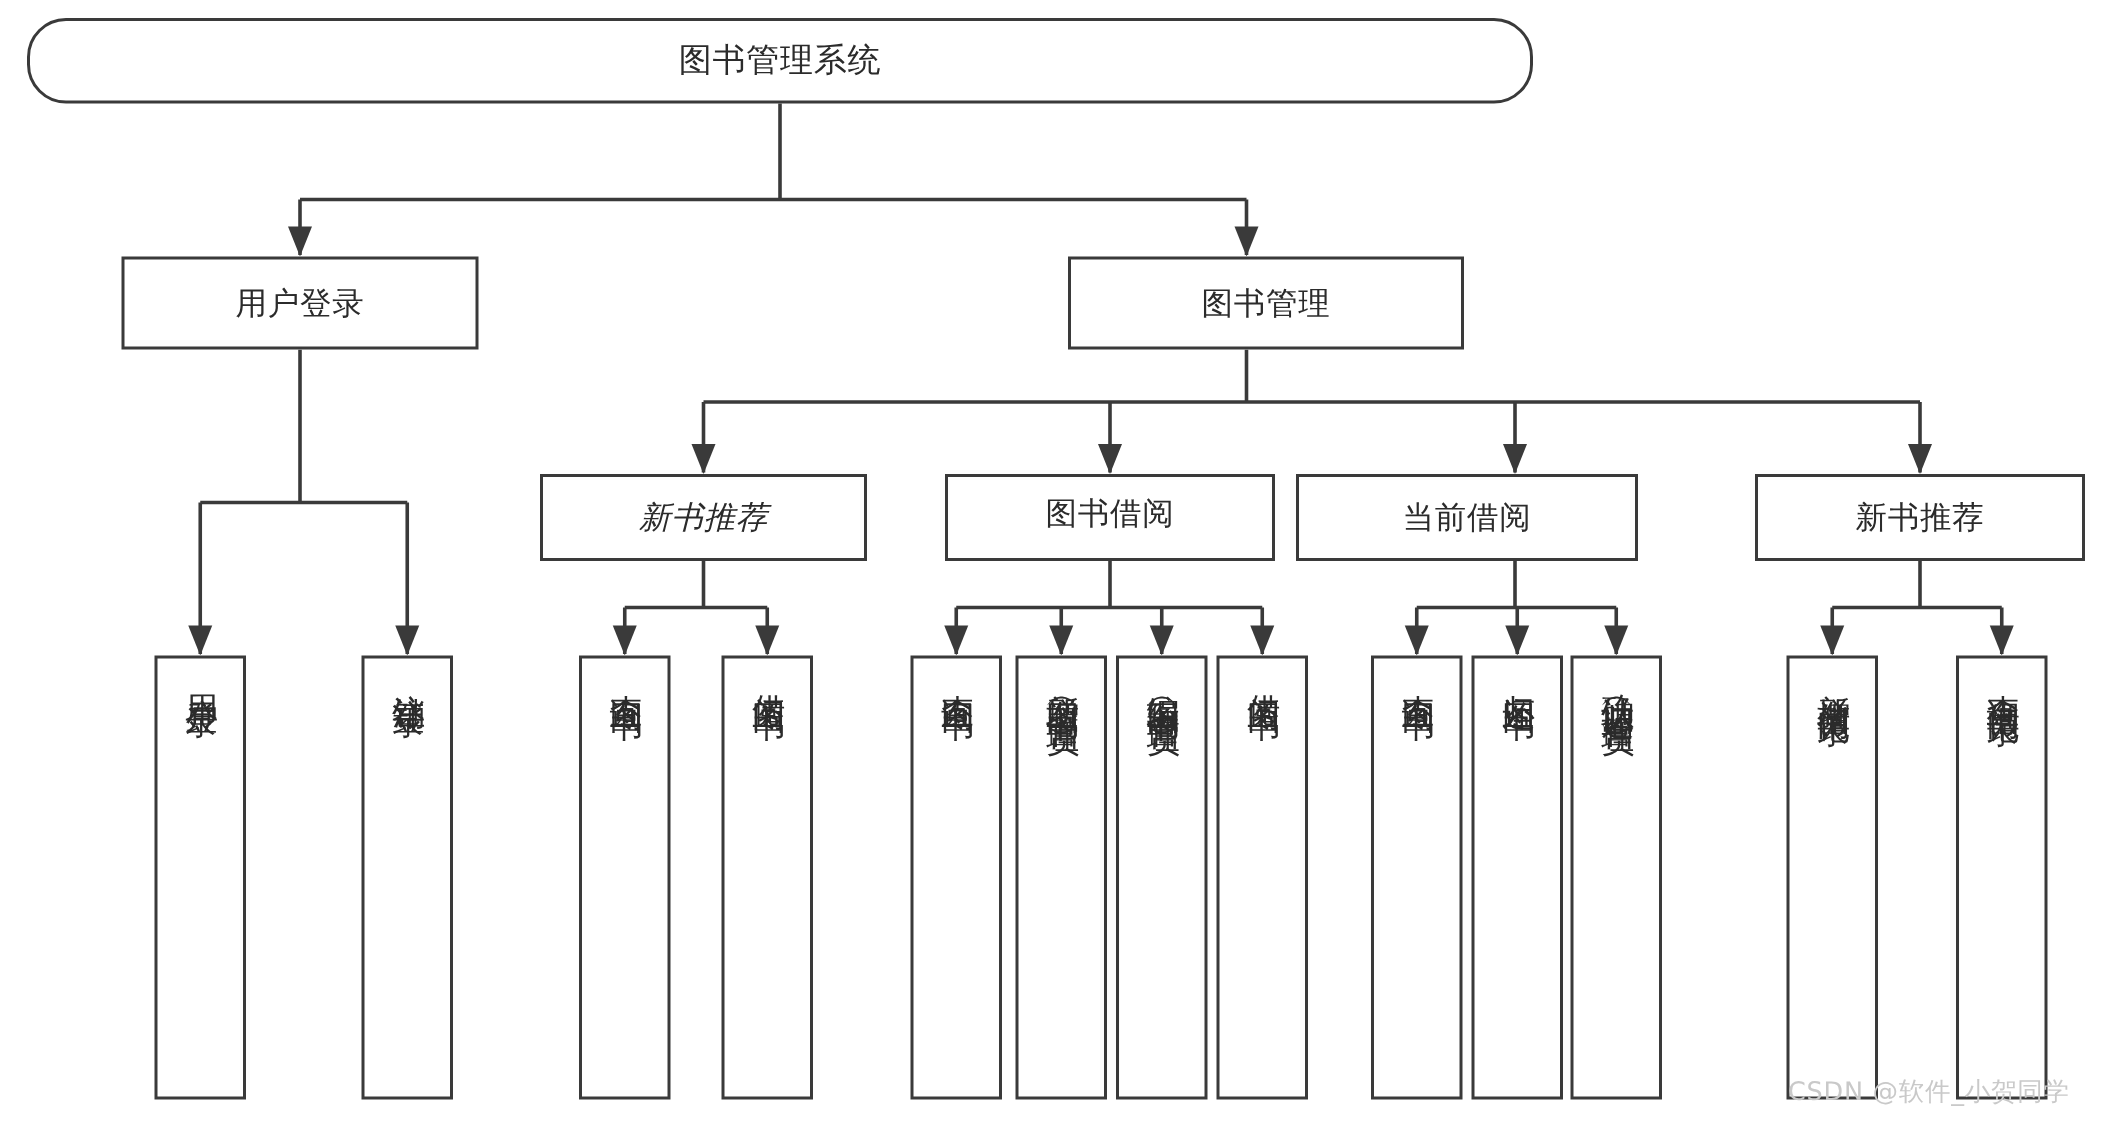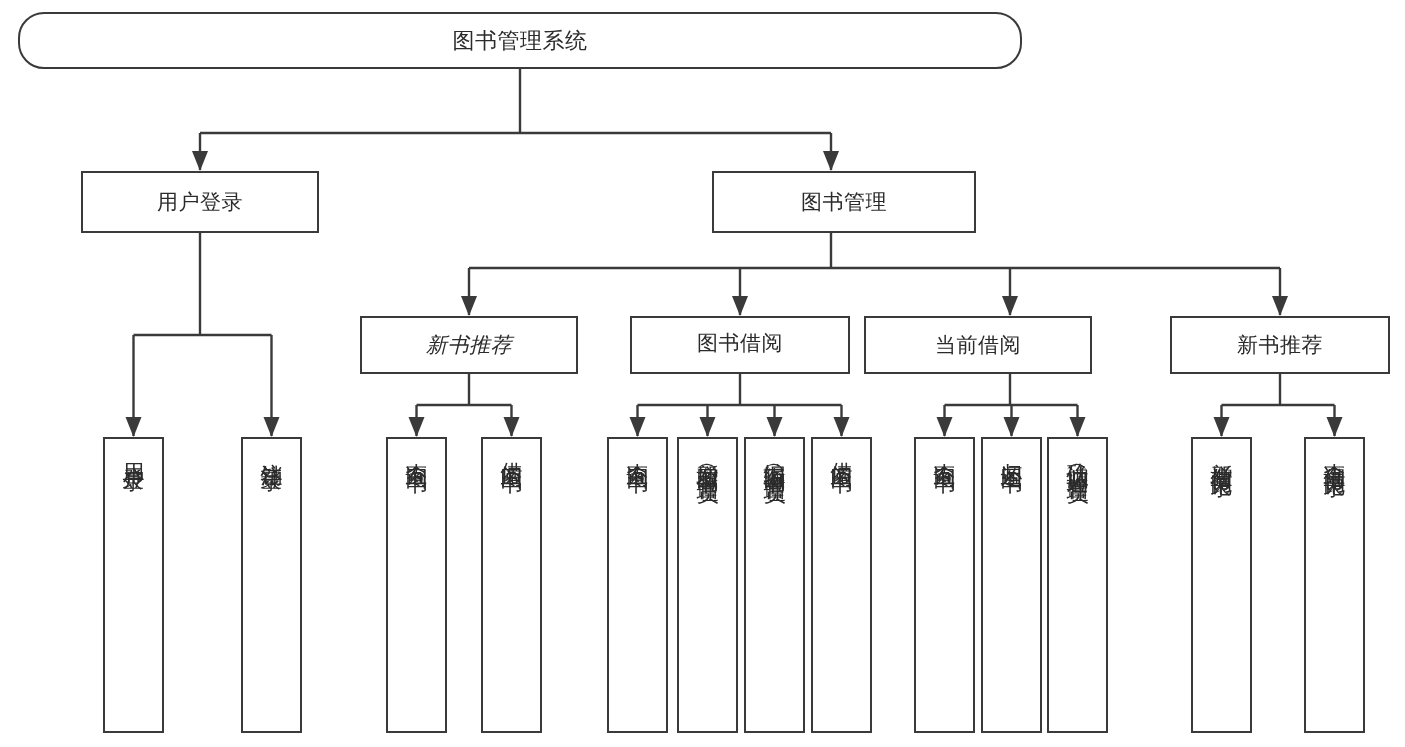--- a/index.html
+++ b/index.html
@@ -184,13 +184,14 @@
       <div class="node vert" style="left: 1047px; top: 437px; width: 61px; height: 296px;">
         <span class="label">确认归还（管理员）</span>
       </div>
       <div class="node vert" style="left: 1191px; top: 437px; width: 61px; height: 296px;">
         <span class="label">新增借阅记录</span>
       </div>
       <div class="node vert" style="left: 1304px; top: 437px; width: 61px; height: 296px;">
         <span class="label">查询借阅记录</span>
       </div>
     </div>
+  <div class="watermark" style="left: 1192px; top: 716px;">CSDN @软件_小贺同学</div>
 </div>
 
 </body></html>

